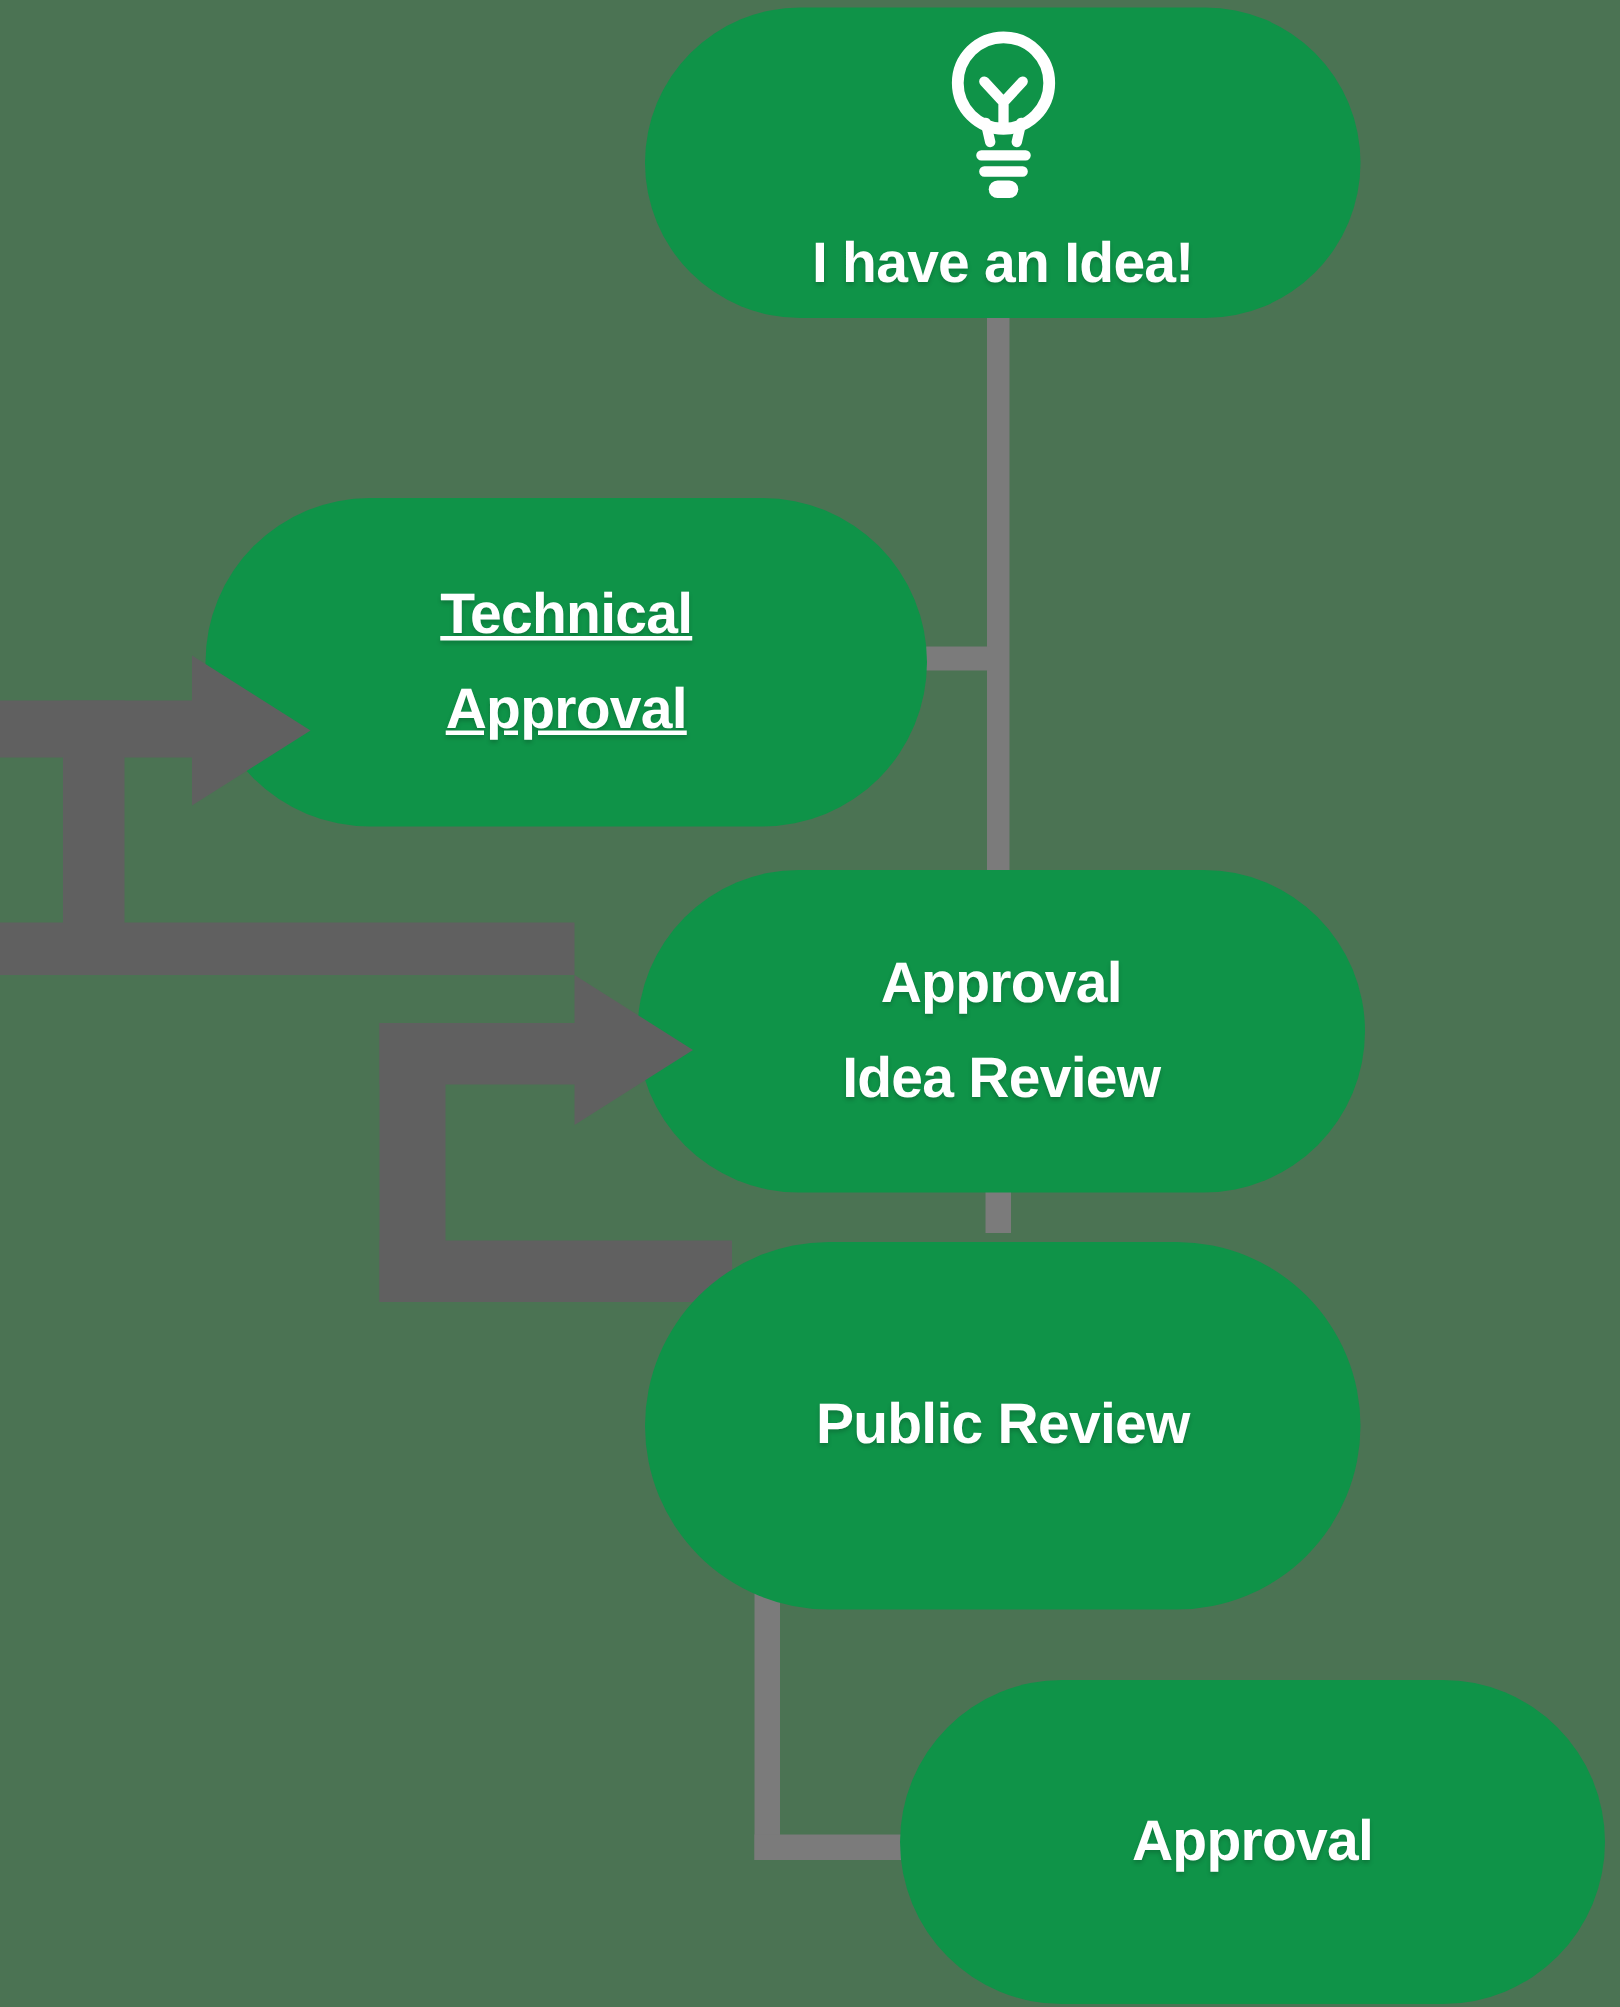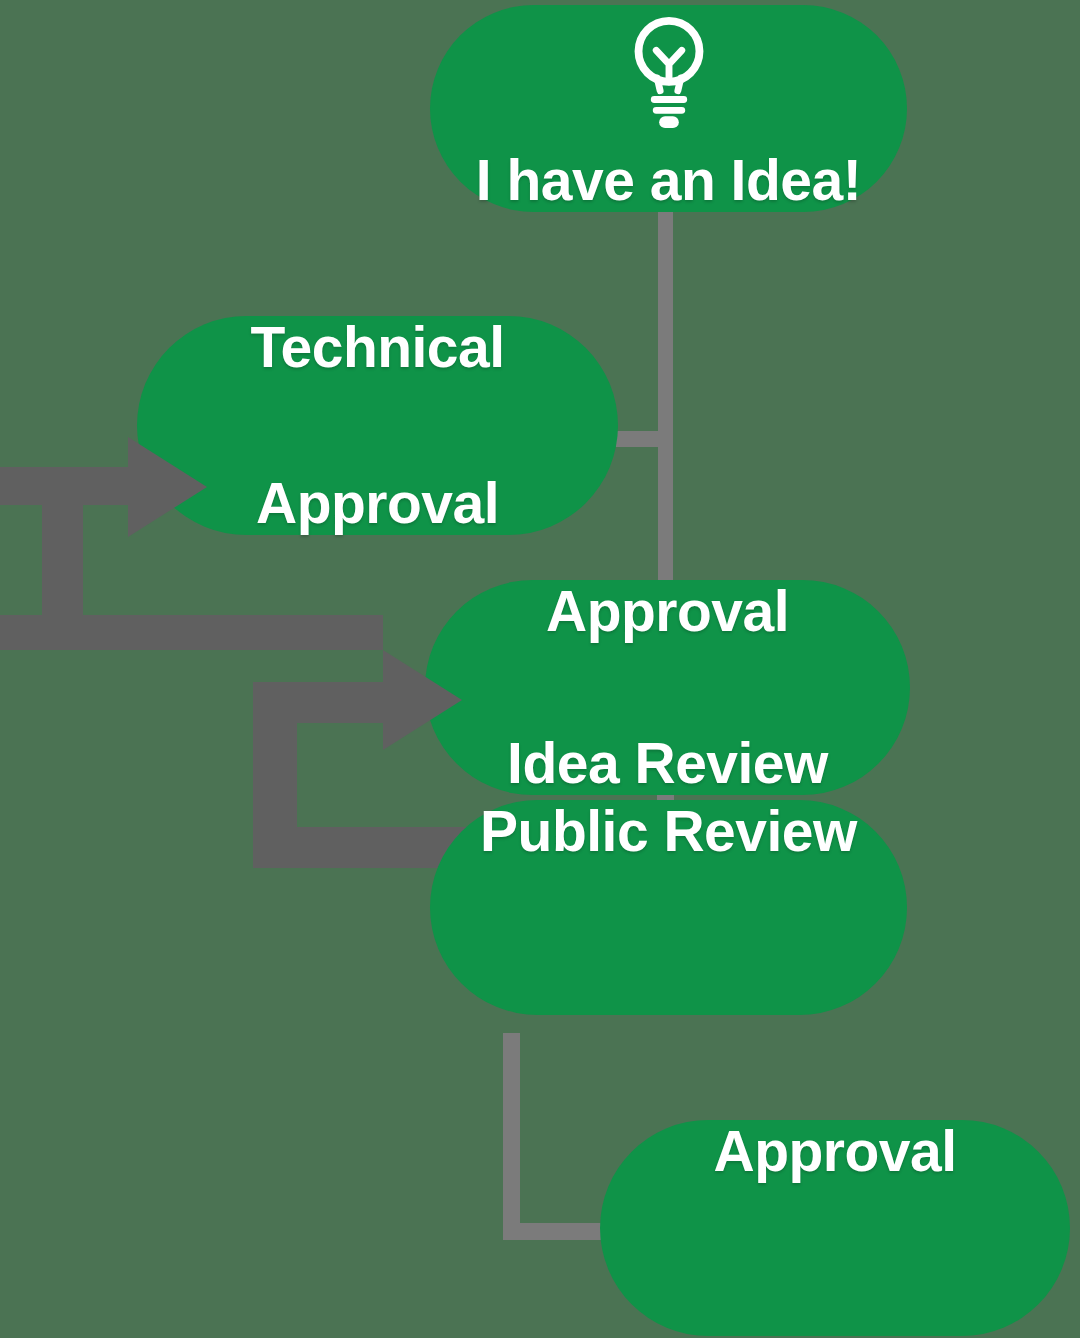--- a/index.html
+++ b/index.html
@@ -18,33 +18,33 @@
 
   
   .pill {
     position: absolute;
     z-index: 2;
     background: var(--pill-green, #0f9348);
     border-radius: 999px;
     display: flex;
     flex-direction: column;
     align-items: center;
-    justify-content: space-between;
+    justify-content: center;
     color: var(--text, #ffffff);
     font-weight: bold;
-    font-size: 57px;
+    font-size: 38px;
     letter-spacing: -0.5px;
     text-align: center;
     line-height: 63px;
     text-shadow: 0 2px 3px rgba(0,0,0,0.18);
   }
   #node-idea                 { left: 430px; top: 5px;    width: 477px; height: 207px; }
-  #node-technical-document   { left: 137px; top: 316px;  width: 481px; height: 219px; }
+  #node-technical-document   { left: 137px; top: 332px;  width: 481px; height: 219px; text-decoration: underline; }
   #node-approval-body-review { left: 425px; top: 580px;  width: 485px; height: 215px; }
-  #node-public-review        { left: 430px; top: 800px;  width: 477px; height: 215px; }
+  #node-public-review        { left: 430px; top: 828px;  width: 477px; height: 245px; }
   #node-approval             { left: 600px; top: 1120px; width: 470px; height: 216px; }
   .pill .line { display: block; }
   #node-idea .bulb { margin-top: 8px; margin-bottom: 10px; }
 
   
   .connector {
     position: absolute;
     z-index: 1;
     background: var(--connector-gray, #7b7b7b);
   }

